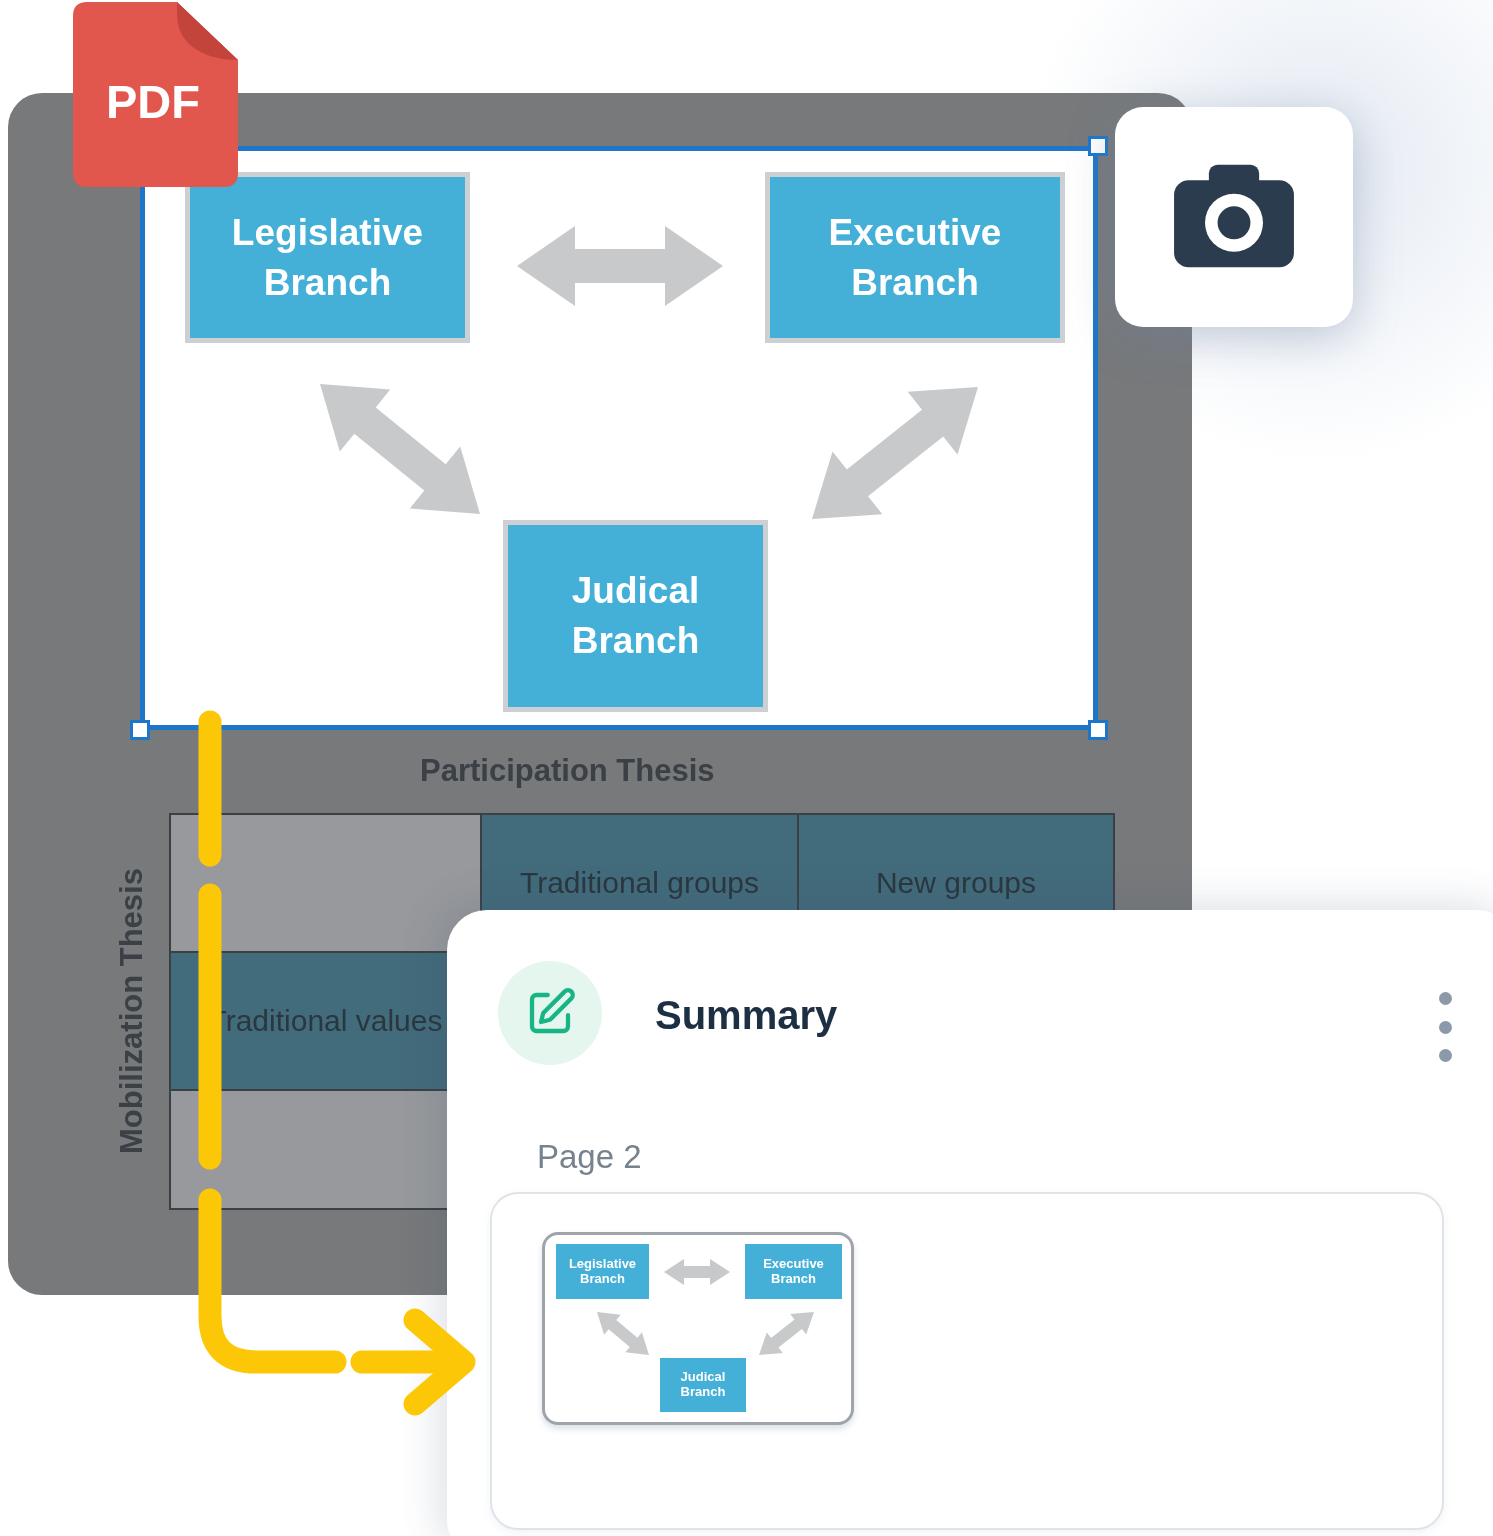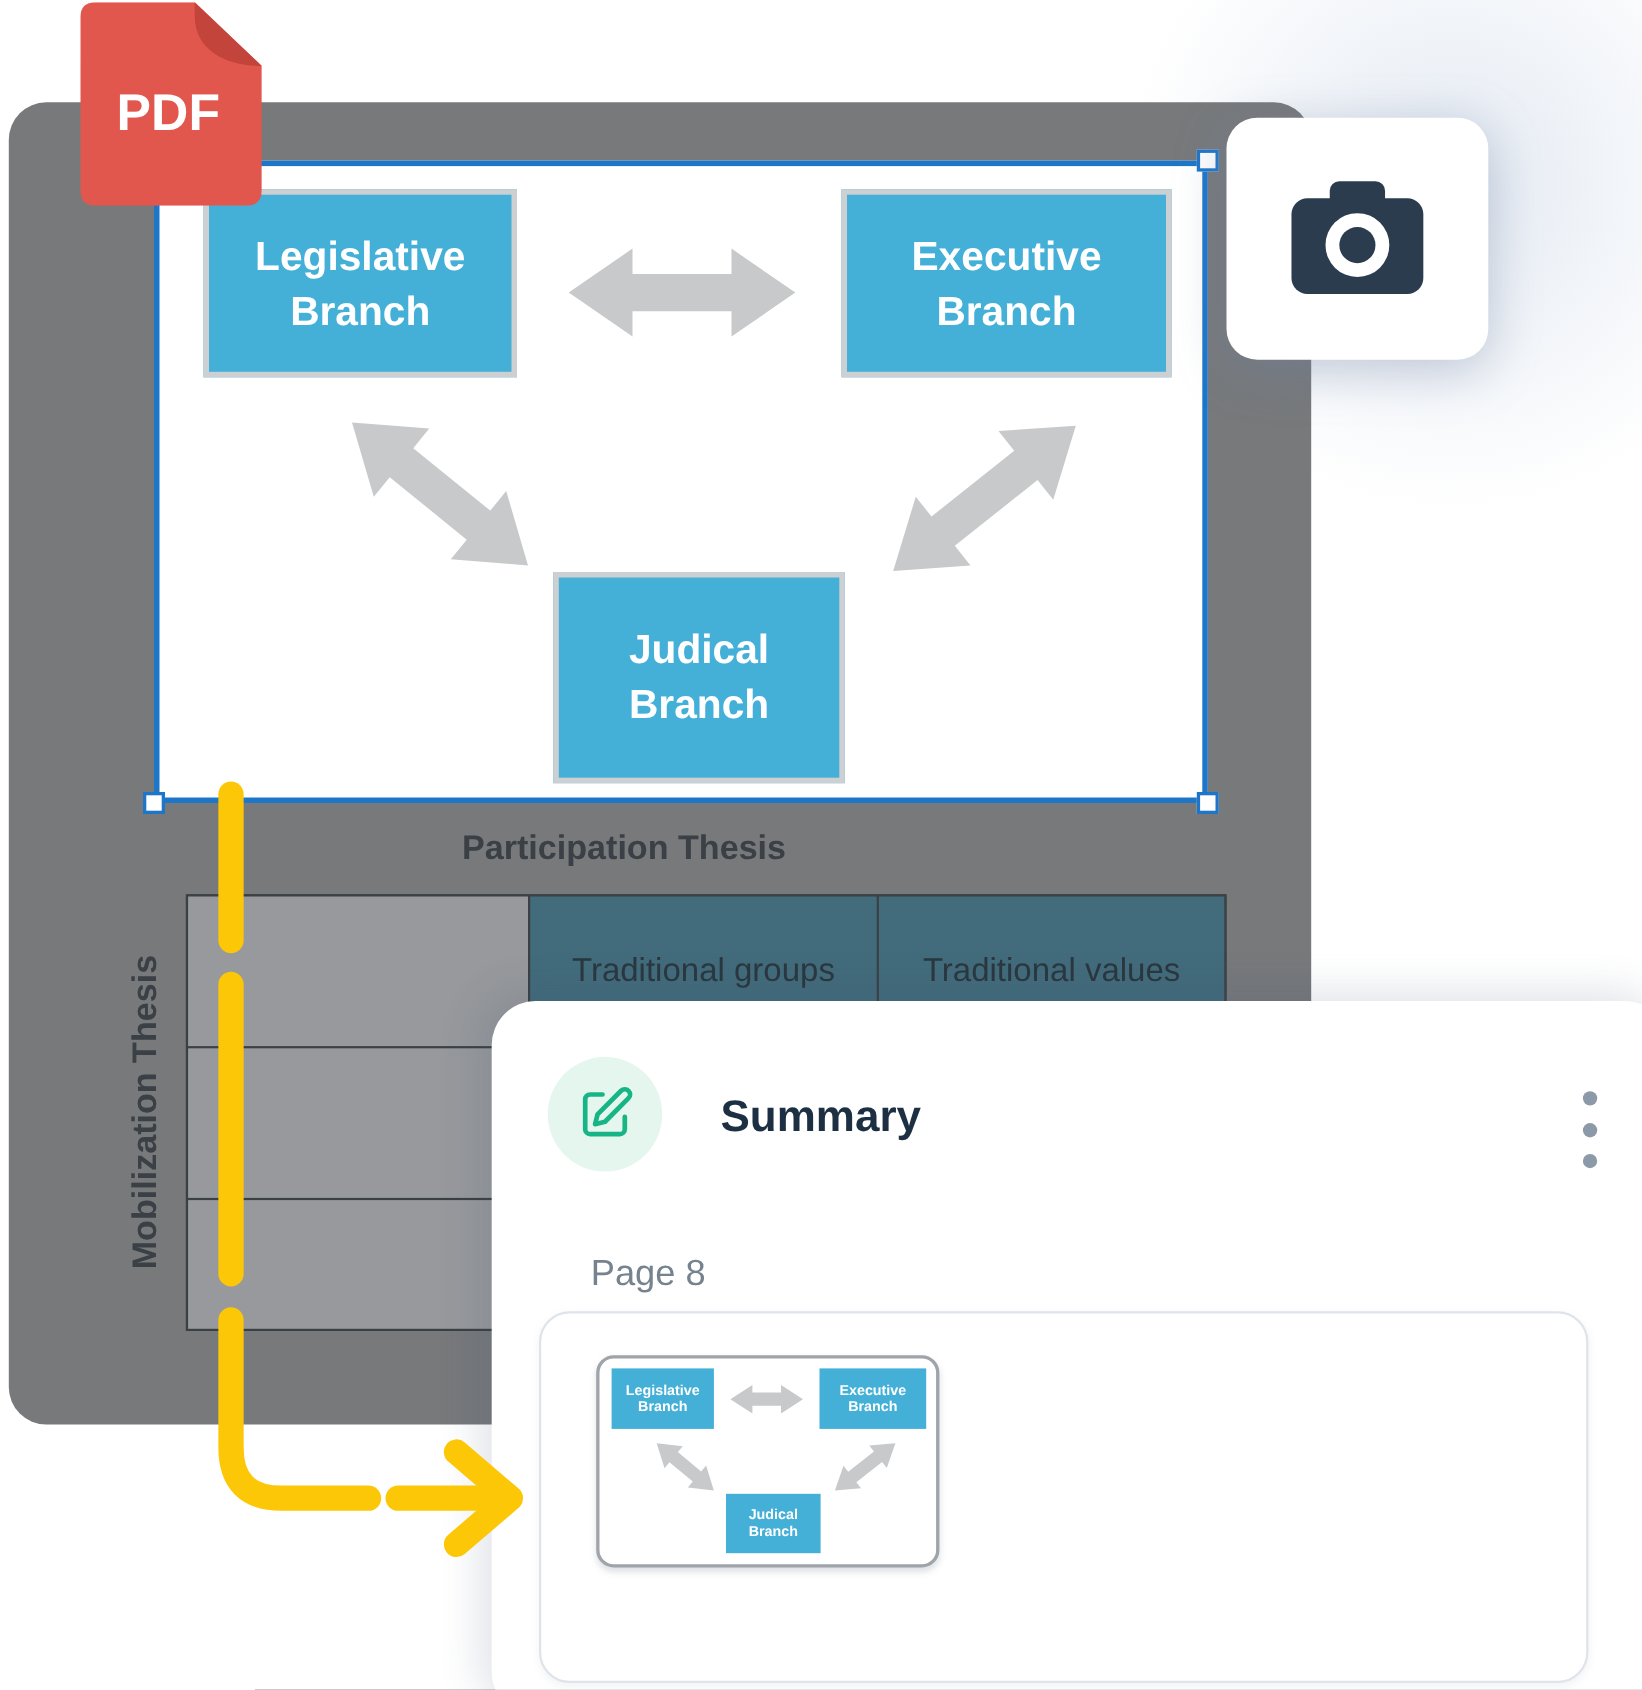--- a/index.html
+++ b/index.html
@@ -109,20 +109,21 @@
 
 <div class="glow"></div>
 
 <div class="document">
   <div class="participation-title">Participation Thesis</div>
   <div class="mobilization-title">Mobilization Thesis</div>
 
   <div class="matrix">
     <div class="cell gray"></div>
     <div class="cell teal">Traditional groups</div>
+    <div class="cell teal">New groups</div>
     <div class="cell teal">Traditional values</div>
     <div class="cell gray"></div>
     <div class="cell gray"></div>
     <div class="cell gray"></div>
     <div class="cell gray"></div>
   </div>
 </div>
 
 <div class="selection">
   <svg class="sel-arrows" width="948" height="574" viewBox="0 0 948 574">
@@ -167,21 +168,21 @@
       <path d="M11 4H6a2 2 0 0 0-2 2v12a2 2 0 0 0 2 2h12a2 2 0 0 0 2-2v-5"></path>
       <path d="M18.5 2.5a2.121 2.121 0 0 1 3 3L12 15l-4 1 1-4 9.5-9.5z"></path>
     </svg>
   </div>
   <div class="summary-title">Summary</div>
   <div class="kebab">
     <span></span>
       <span></span>
       <span></span>
   </div>
-  <div class="page-label">Page 8</div>
+  <div class="page-label">Page 2</div>
 
   <div class="thumb-container">
     <div class="mini-diagram">
       <svg class="mini-arrows" width="306" height="187" viewBox="0 0 306 187">
         <g fill="#c7c9ca">
           <polygon points="119,37 139,24 139,31 165,31 165,24 185,37 165,50 165,43 139,43 139,50"></polygon>
           <polygon points="52,77 59.1,99.7 63.6,94.3 84.8,111.9 80.3,117.3 104,120 96.9,97.3 92.4,102.7 71.2,85.1 75.7,79.7"></polygon>
           <polygon points="214,120 237.8,117.9 233.5,112.4 256.9,94 261.2,99.5 269,77 245.2,79.1 249.5,84.6 226.1,103 221.8,97.5"></polygon>
         </g>
       </svg>

